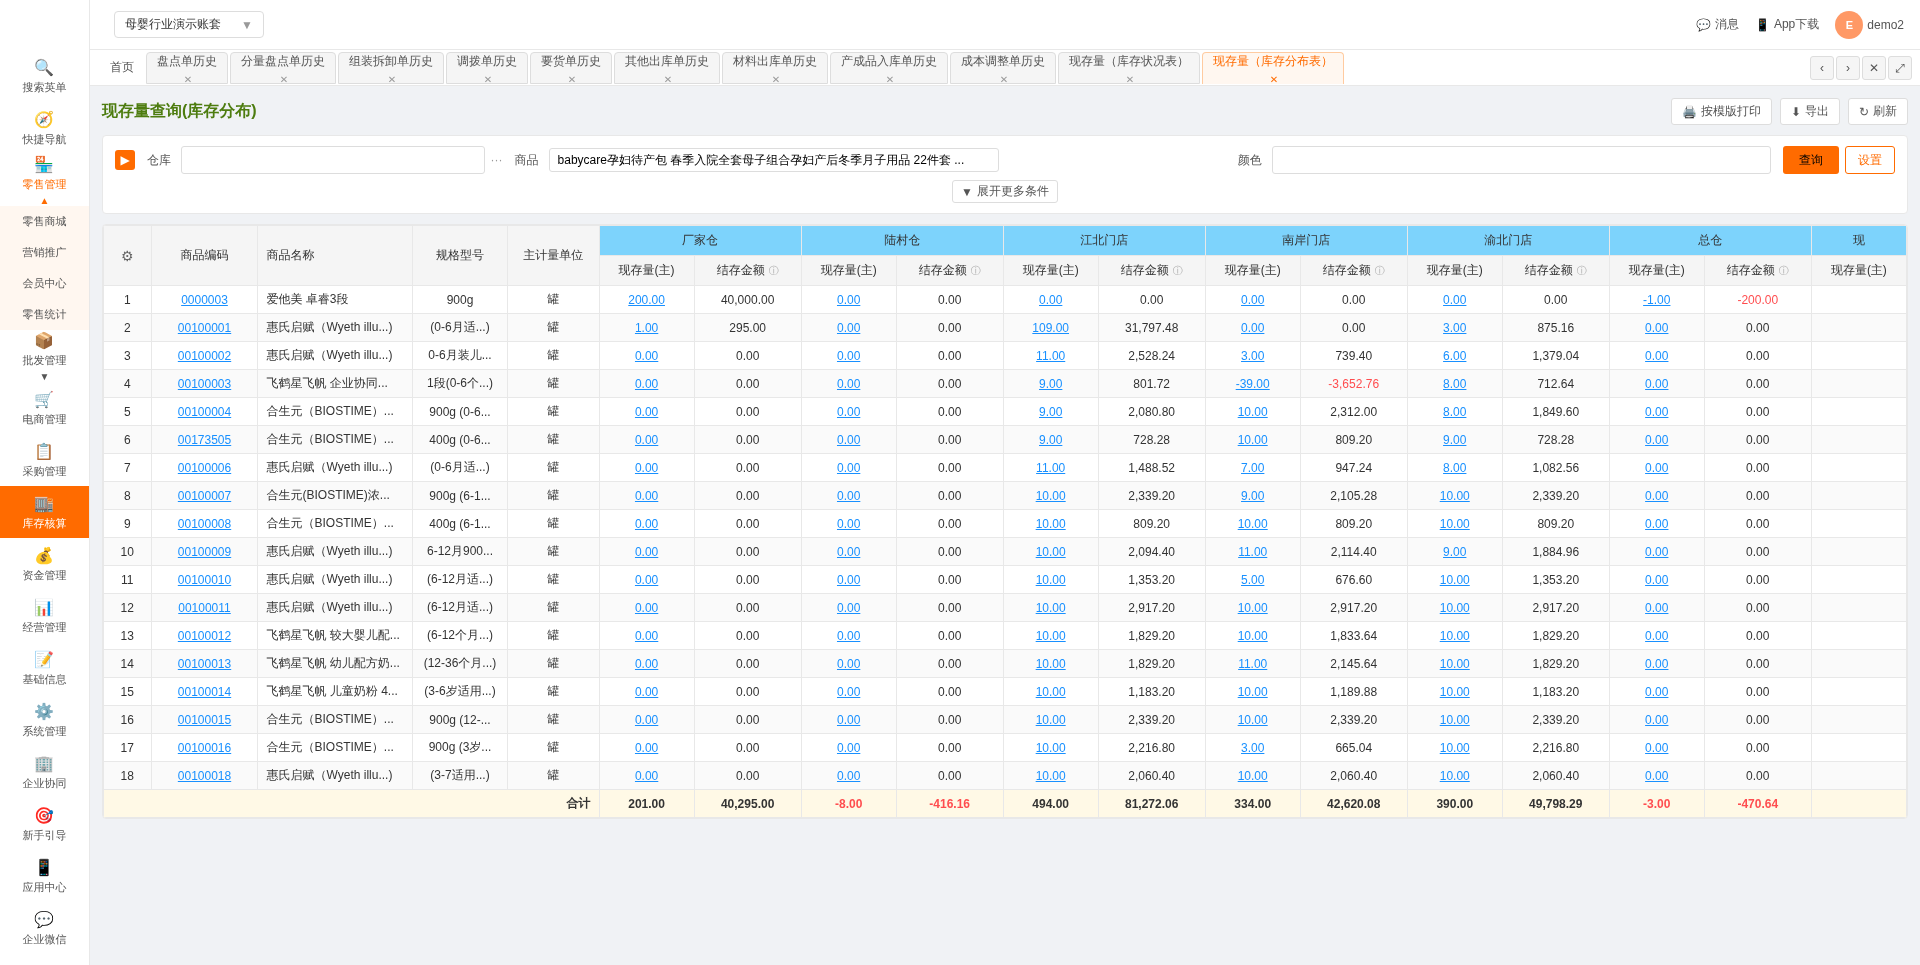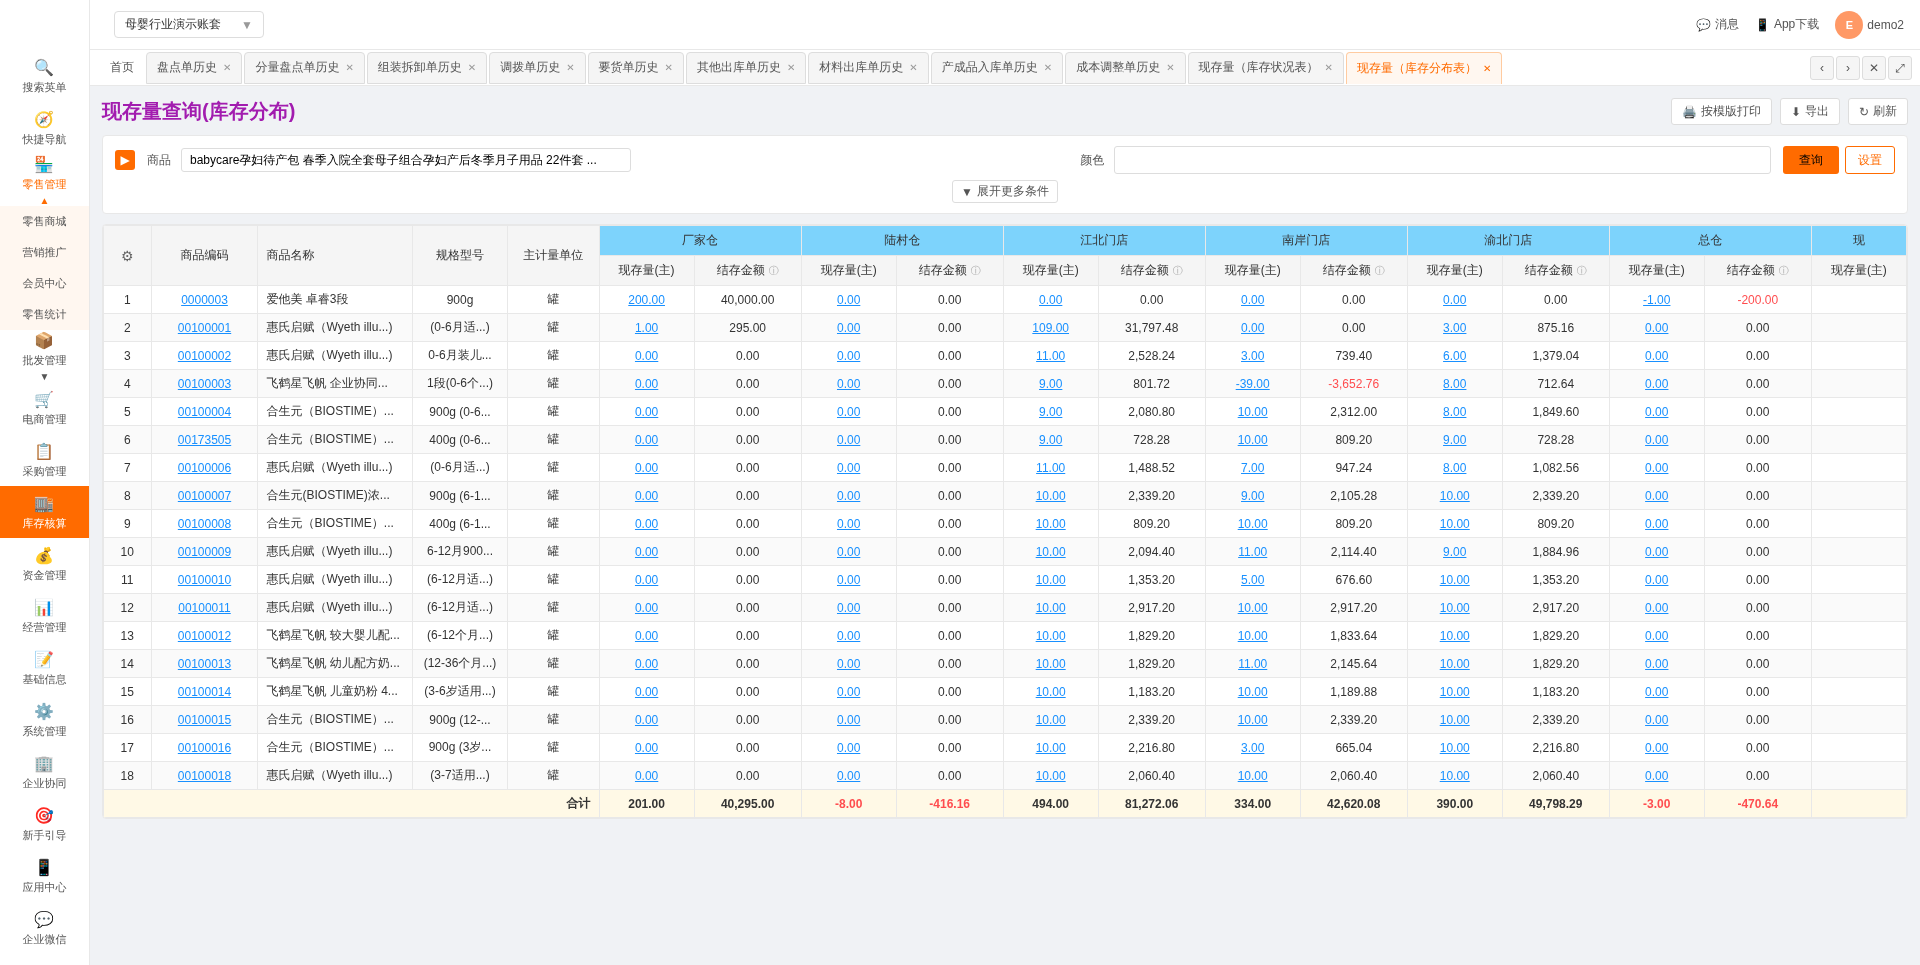--- a/index.html
+++ b/index.html
@@ -10,41 +10,41 @@
     .topbar-left { display: flex; align-items: center; gap: 8px; }
     .logo-area { display: flex; align-items: center; gap: 6px; width: 90px; }
     .logo-icon { width: 32px; height: 32px; background: #ff6b00; border-radius: 6px; display: flex; align-items: center; justify-content: center; color: #fff; font-size: 14px; font-weight: bold; }
     .logo-text { font-size: 11px; color: #666; line-height: 1.3; }
     .topbar-right { display: flex; align-items: center; gap: 16px; }
     .top-btn { display: flex; align-items: center; gap: 4px; color: #555; font-size: 12px; cursor: pointer; }
     .avatar { width: 28px; height: 28px; border-radius: 50%; background: #ccc; overflow: hidden; display: flex; align-items: center; justify-content: center; }
     
     
     .tabs-bar { background: #fff; height: 36px; display: flex; align-items: center; padding: 0 8px; border-bottom: 1px solid #e8e8e8; position: fixed; top: 50px; left: 90px; right: 0; z-index: 99; overflow: hidden; }
-    .tab-item { display: flex; align-items: center; height: 32px; padding: 0 10px; border-radius: 4px 4px 0 0; font-size: 12px; white-space: nowrap; cursor: pointer; border: 1px solid transparent; gap: 4px; flex-shrink: 0; }
+    .tab-item { display: flex; align-items: center; height: 32px; padding: 0 10px; border-radius: 4px 4px 0 0; font-size: 12px; white-space: nowrap; cursor: pointer; border: 1px solid transparent; gap: 4px; flex-shrink: 0; flex-direction: column; }
     .tab-item.active { background: #fff7f0; color: #ff6b00; border-color: #ffcba0; border-bottom: none; }
     .tab-item:not(.active) { color: #555; background: #f5f5f5; border-color: #ddd; margin-right: 2px; }
     .tab-close { font-size: 10px; color: #999; cursor: pointer; margin-left: 2px; }
     .tabs-nav { display: flex; align-items: center; gap: 2px; margin-left: auto; }
     .tabs-nav-btn { width: 24px; height: 24px; background: #f5f5f5; border: 1px solid #ddd; border-radius: 3px; display: flex; align-items: center; justify-content: center; cursor: pointer; font-size: 12px; color: #555; }
     
     
     .sidebar { position: fixed; top: 0; left: 0; width: 90px; height: 100%; background: #fff; border-right: 1px solid #e8e8e8; z-index: 101; display: flex; flex-direction: column; padding-top: 50px; }
     .sidebar-item { display: flex; flex-direction: column; align-items: center; justify-content: center; padding: 10px 4px; cursor: pointer; color: #555; font-size: 11px; gap: 3px; min-height: 52px; }
     .sidebar-item.active { background: #ff6b00; color: #fff; }
     .sidebar-item.active .sidebar-icon { color: #fff; }
     .sidebar-icon { font-size: 16px; }
     .sidebar-sub-item { text-align: center; padding: 8px 4px; font-size: 11px; color: #555; cursor: pointer; }
     
     
     .main { margin-left: 90px; margin-top: 86px; padding: 12px; height: calc(965px - 86px); overflow: auto; }
     
     
     .page-header { display: flex; align-items: center; justify-content: space-between; margin-bottom: 10px; }
-    .page-title { font-size: 20px; font-weight: bold; color: #a21caf; }
+    .page-title { font-size: 16px; font-weight: bold; color: #4d7c0f; }
     .header-actions { display: flex; align-items: center; gap: 8px; }
     .btn-print { display: flex; align-items: center; gap: 4px; padding: 4px 10px; border: 1px solid #ddd; border-radius: 3px; background: #fff; cursor: pointer; font-size: 12px; color: #555; }
     .btn-export { display: flex; align-items: center; gap: 4px; padding: 4px 10px; border: 1px solid #ddd; border-radius: 3px; background: #fff; cursor: pointer; font-size: 12px; color: #555; }
     .btn-refresh { display: flex; align-items: center; gap: 4px; padding: 4px 10px; border: 1px solid #ddd; border-radius: 3px; background: #fff; cursor: pointer; font-size: 12px; color: #555; }
     
     
     .search-area { background: #fff; border: 1px solid #e8e8e8; border-radius: 4px; padding: 10px 12px; margin-bottom: 10px; }
     .search-row { display: flex; align-items: center; gap: 12px; flex-wrap: nowrap; }
     .search-field { display: flex; align-items: center; gap: 6px; flex: 1; }
     .search-field label { font-size: 12px; color: #555; white-space: nowrap; min-width: 28px; }
@@ -265,20 +265,25 @@
       <button class="btn-refresh">
         <span>↻</span>
         <span>刷新</span>
       </button>
     </div>
   </div>
 
   <div class="search-area">
     <div class="search-row">
       <div class="search-expand-icon">▶</div>
+      <div class="search-field">
+        <label>仓库</label>
+        <input class="search-input" type="text" placeholder="" style="width: 120px;">
+        <span style="color:#999;">···</span>
+      </div>
       <div class="search-field" style="flex:2;">
         <label>商品</label>
         <input class="search-input-long" type="text" style="width: 450px;" value="babycare孕妇待产包 春季入院全套母子组合孕妇产后冬季月子用品 22件套 ...">
       </div>
       <div class="search-field" style="flex:1.5;">
         <label>颜色</label>
         <input class="search-input-color" type="text" style="width: 200px;">
       </div>
       <div style="display:flex;gap:6px;flex-shrink:0;">
         <button class="btn-query">查询</button>

